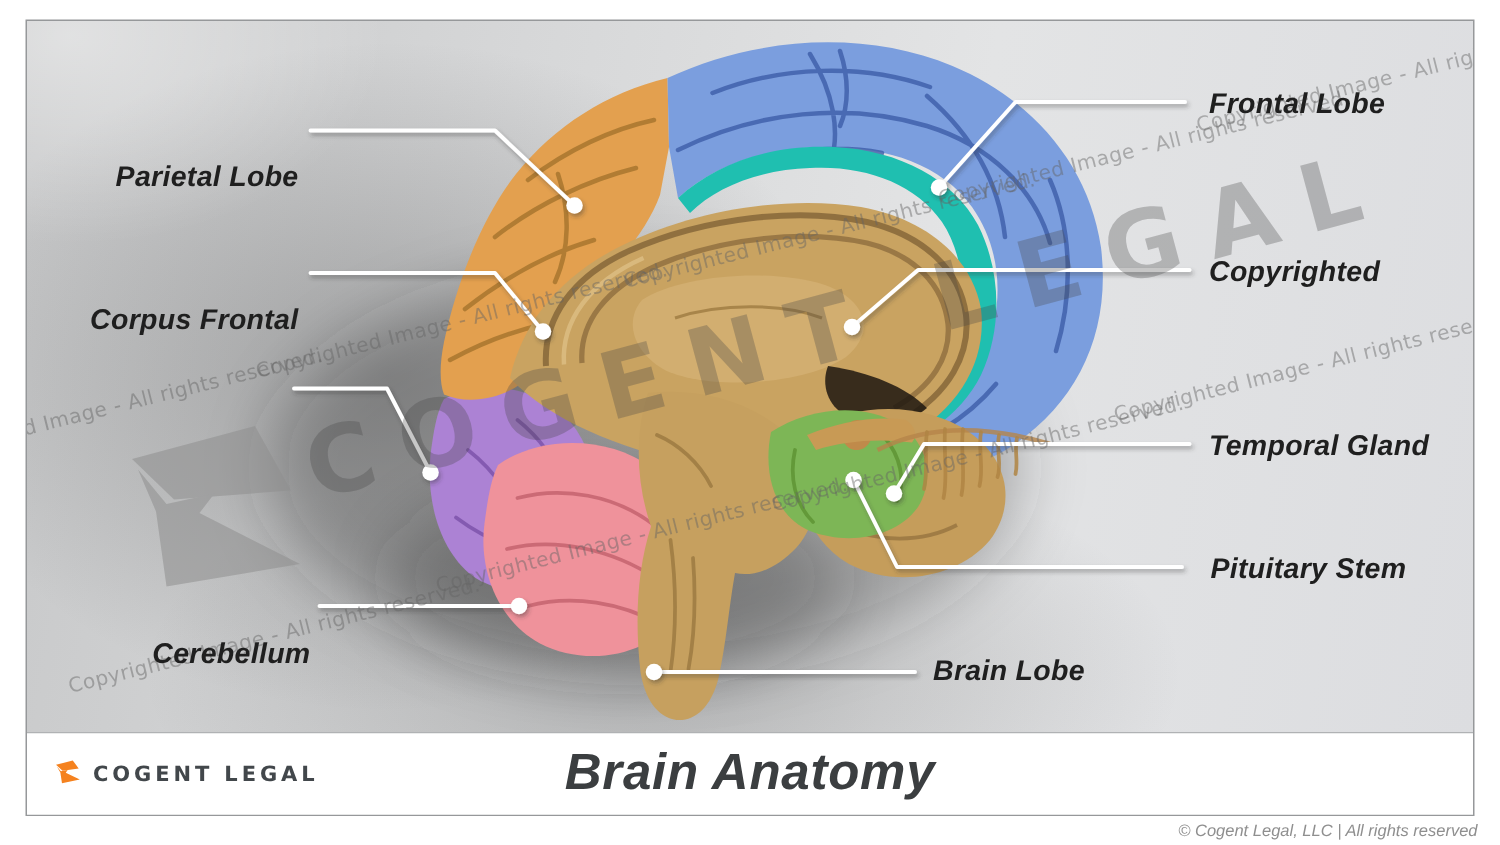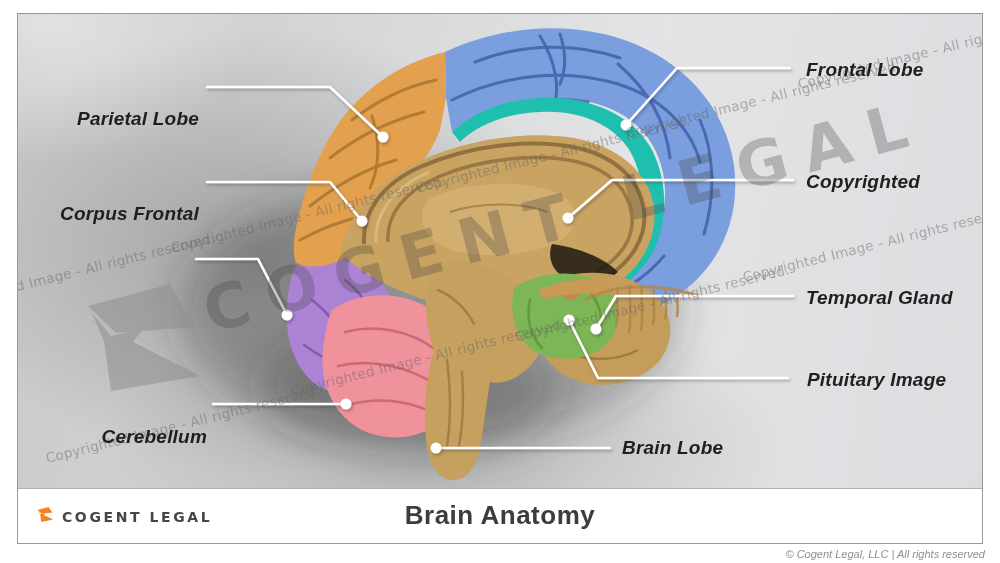--- a/index.html
+++ b/index.html
@@ -49,21 +49,21 @@
   .brand{
     position:absolute;left:19px;top:50%;transform:translateY(-50%);
     display:flex;align-items:center;gap:7px;
   }
   .brand-name{
     font-family:"DejaVu Sans",sans-serif;font-size:14px;font-weight:bold;
     letter-spacing:2.6px;color:#42474b;
   }
   .page-title{
     position:absolute;left:50%;top:50%;transform:translate(-50%,-52%);
-    font-size:26px;font-weight:bold;color:#3b3e40;
+    font-size:34px;font-weight:bold;font-style:italic;color:#3b3e40;
     white-space:nowrap;letter-spacing:.5px;
   }
   .copyright{
     position:absolute;right:15px;top:548px;font-size:11px;font-style:italic;
     color:#8f8f8f;white-space:nowrap;
   }
 </style>
 </head>
 <body>
 
@@ -191,21 +191,21 @@
       <span class="wm-tile" style="left:652px;top:303px">Copyrighted Image - All rights reserved.</span>
       <span class="wm-tile" style="left:428px;top:357px">Copyrighted Image - All rights reserved.</span>
       <span class="wm-tile" style="left:183px;top:424px">Copyrighted Image - All rights reserved.</span>
 
       <div class="lbl lbl-l" style="left:199px;top:76px">Parietal Lobe</div>
       <div class="lbl lbl-l" style="left:199px;top:171px">Corpus Frontal</div>
       <div class="lbl" style="left:806px;top:59px">Frontal Lobe</div>
       <div class="lbl lbl-l" style="left:207px;top:394px">Cerebellum</div>
       <div class="lbl" style="left:806px;top:171px">Copyrighted</div>
       <div class="lbl" style="left:806px;top:287px">Temporal Gland</div>
-      <div class="lbl" style="left:807px;top:369px">Pituitary Image</div>
+      <div class="lbl" style="left:807px;top:369px">Pituitary Stem</div>
       <div class="lbl" style="left:622px;top:437px">Brain Lobe</div>
     </div>
   </div>
 
   <div class="footer">
     <div class="brand">
       <svg width="18" height="19" viewBox="0 0 100 104">
         <g fill="#F5821F">
           <polygon points="2,18 64,2 86,32 26,40"></polygon>
           <polygon points="5,24 20,42 45,37 38,47 90,72 24,86 18,46"></polygon>

